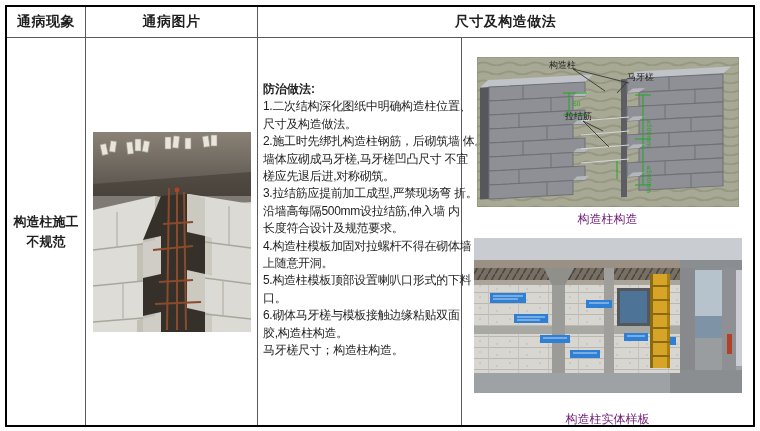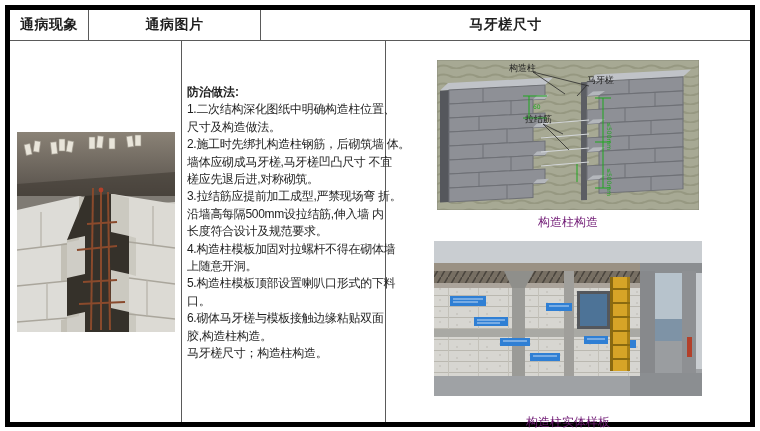--- a/index.html
+++ b/index.html
@@ -1,17 +1,17 @@
 <!DOCTYPE html>
 <html><head>
 <meta charset="utf-8">
 <style>
   html,body{margin:0;padding:0;background:#ffffff;}
   body{width:760px;height:431px;position:relative;font-family:"Liberation Sans","DejaVu Sans",sans-serif;color:#1f1f1f;overflow:hidden;}
-  .doc-table{position:absolute;left:5px;top:5px;width:750px;height:422px;border:5px solid #000000;box-sizing:border-box;display:flex;flex-direction:column;background:#fff;}
+  .doc-table{position:absolute;left:5px;top:5px;width:750px;height:422px;border:2px solid #000000;box-sizing:border-box;display:flex;flex-direction:column;background:#fff;}
   .hdr-row{display:flex;height:30px;border-bottom:1px solid #5a5a5a;flex:none;}
   .body-row{display:flex;flex:1;min-height:0;}
   .hc,.bc{box-sizing:border-box;}
   .hc{display:flex;align-items:center;justify-content:center;font-weight:bold;font-size:14px;letter-spacing:.5px;}
   .c1{width:79px;flex:none;border-right:1px solid #5a5a5a;}
   .c2{width:172px;flex:none;border-right:1px solid #5a5a5a;}
   .c3{width:204px;flex:none;border-right:1px solid #5a5a5a;}
   .c4{flex:1;}
   .hc.c34{flex:1;border-right:none;}
   .bc.c1{display:flex;align-items:center;justify-content:center;text-align:center;font-weight:bold;font-size:13px;line-height:20px;}
@@ -26,25 +26,31 @@
   .fig2{margin-top:12px;}
 </style>
 </head>
 <body>
 
 <div class="doc-table">
 
   <div class="hdr-row">
     <div class="hc c1">通病现象</div>
     <div class="hc c2">通病图片</div>
-    <div class="hc c34">马牙槎尺寸</div>
+    <div class="hc c34">尺寸及构造做法</div>
   </div>
 
   <div class="body-row">
 
+    <div class="bc c1">
+      <div>
+        <div>构造柱施工</div>
+        <div>不规范</div>
+      </div>
+    </div>
 
     <div class="bc c2">
       <svg class="fig" width="158" height="200" viewBox="0 0 158 200">
         <defs>
           <linearGradient id="ceil" x1="0" y1="0" x2="0" y2="1">
             <stop offset="0" stop-color="#8a8276"></stop>
               <stop offset="1" stop-color="#56504a"></stop>
           </linearGradient>
         </defs>
         <rect x="0" y="0" width="158" height="200" fill="#cfcdc6"></rect>

